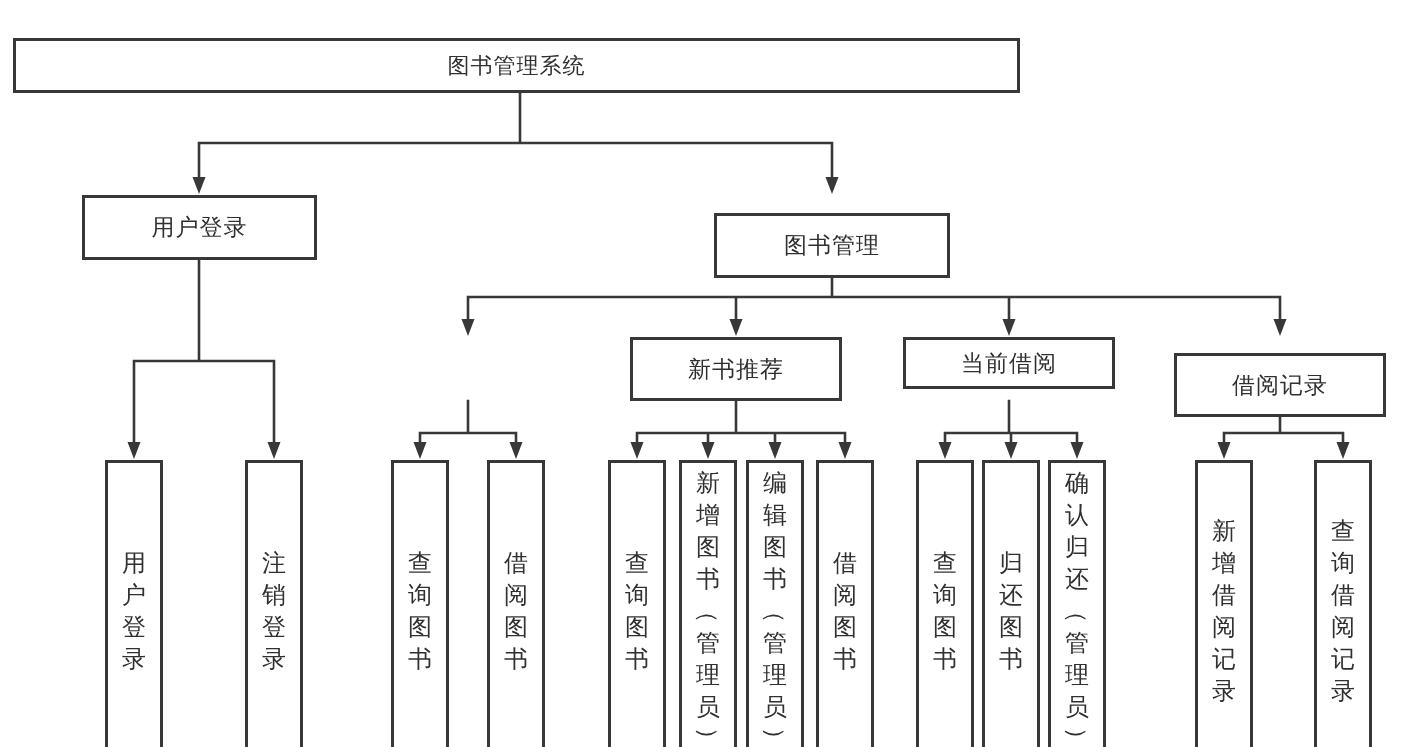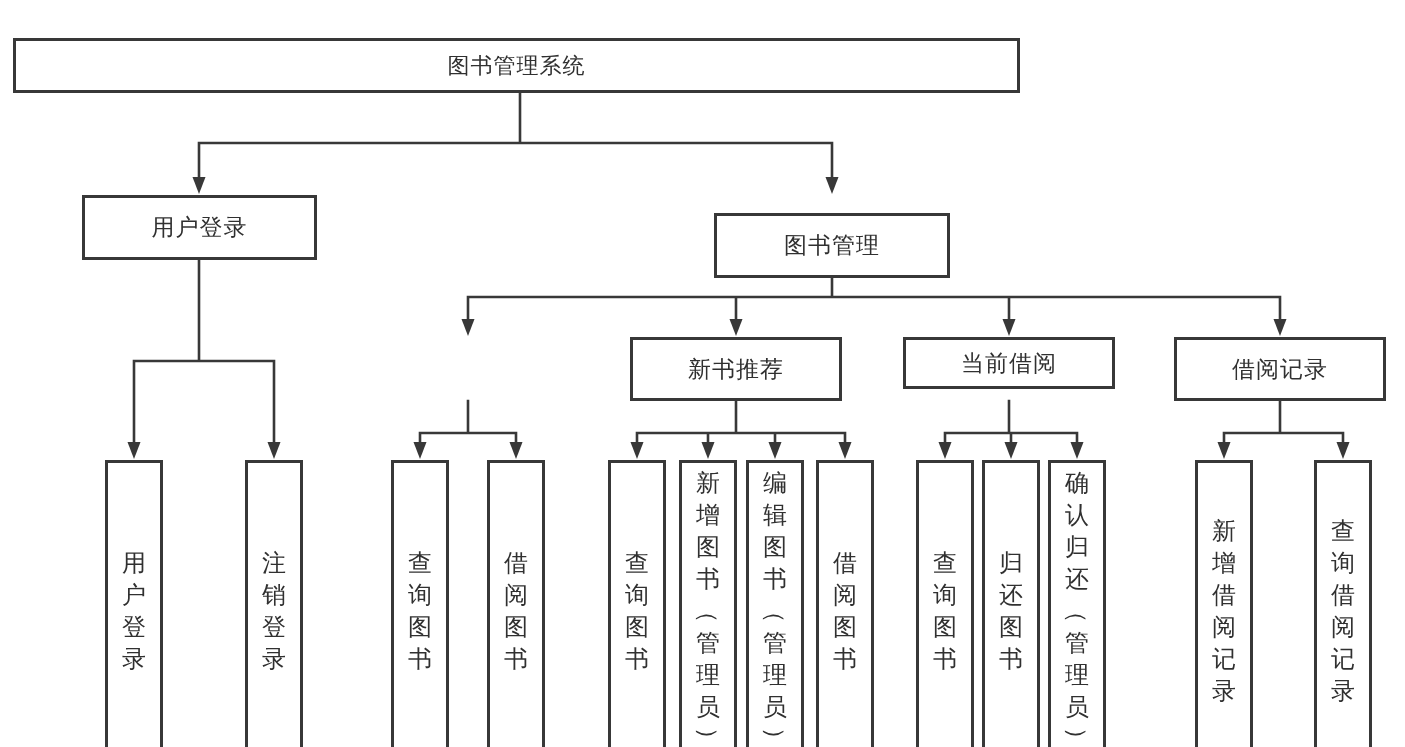--- a/index.html
+++ b/index.html
@@ -128,21 +128,21 @@
   <div class="hbox" style="left:714px; top:188px; width:236px; height:65px;">
     <span>图书管理</span>
   </div>
 
   <div class="hbox" style="left:630px; top:312px; width:212px; height:64px;">
     <span>新书推荐</span>
   </div>
   <div class="hbox" style="left:903px; top:312px; width:212px; height:52px;">
     <span>当前借阅</span>
   </div>
-  <div class="hbox" style="left:1174px; top:312px; width:212px; height:64px;">
+  <div class="hbox" style="left:1174px; top:328px; width:212px; height:64px;">
     <span>借阅记录</span>
   </div>
 
   <div class="vbox" style="left:105px;">
     <span class="vtext">
         <span>用</span>
         <span>户</span>
         <span>登</span>
         <span>录</span>
       </span>

